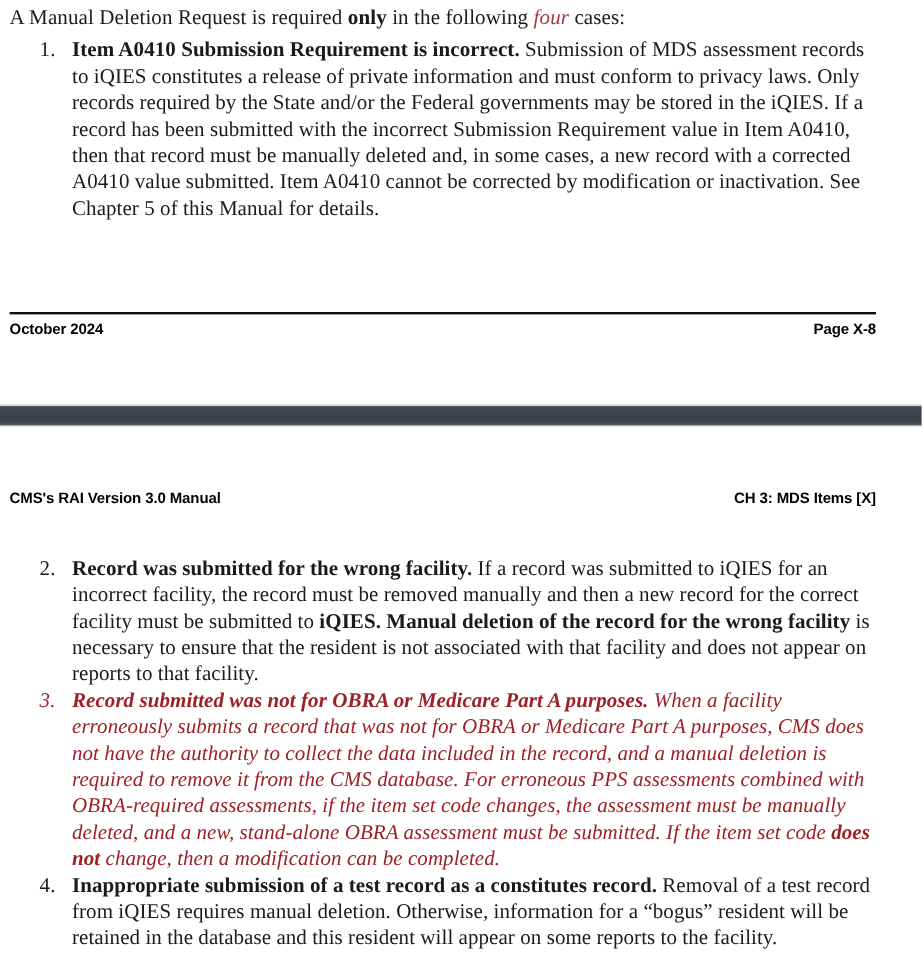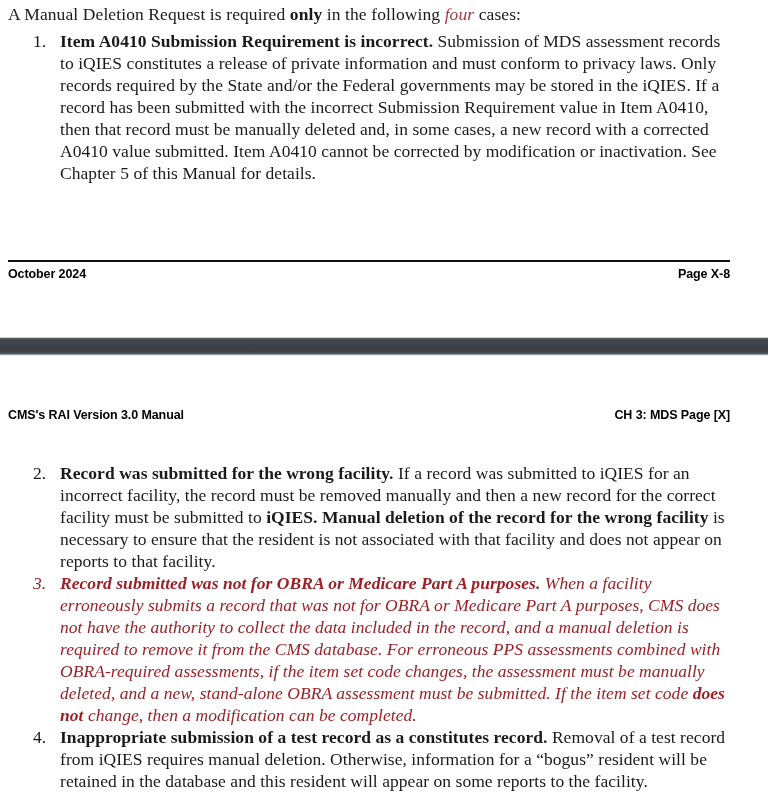--- a/index.html
+++ b/index.html
@@ -189,21 +189,21 @@
   </div>
 
 </div>
 
 <div class="page-gap"></div>
 
 <div class="page page-two">
 
   <div class="header">
     <span>CMS's RAI Version 3.0 Manual</span>
-    <span>CH 3: MDS Page [X]</span>
+    <span>CH 3: MDS Items [X]</span>
   </div>
 
   <ol class="list item-rest">
 
     <li class="list-item li-2">
       <span class="marker">2.</span>
       <span class="body"><b>Record was submitted for the wrong facility.</b><span> If a record was submitted to iQIES for an incorrect facility, the record must be removed manually and then a new record for the correct facility must be submitted to </span><b>iQIES. Manual deletion of the record for the wrong facility</b><span> is necessary to ensure that the resident is not associated with that facility and does not appear on reports to that facility.</span></span>
     </li>
 
     <li class="list-item li-3 item-three">

